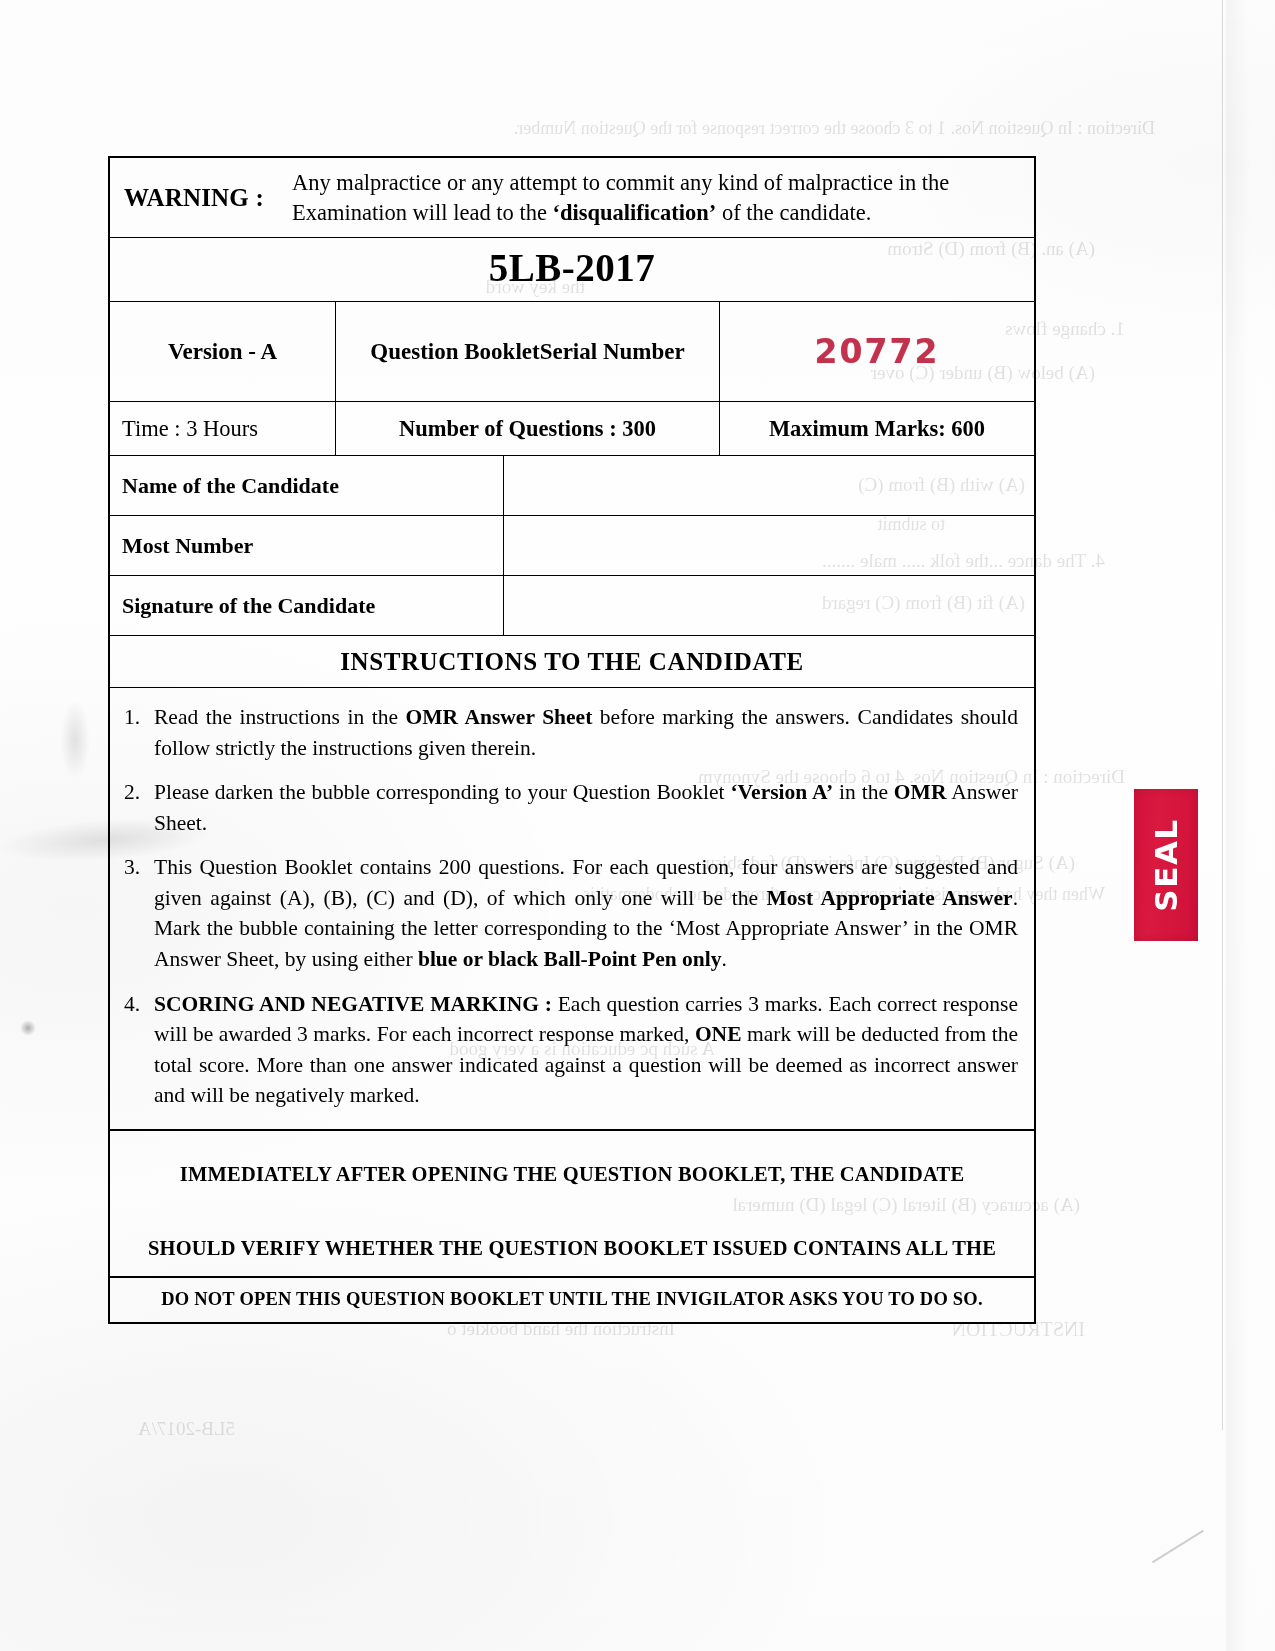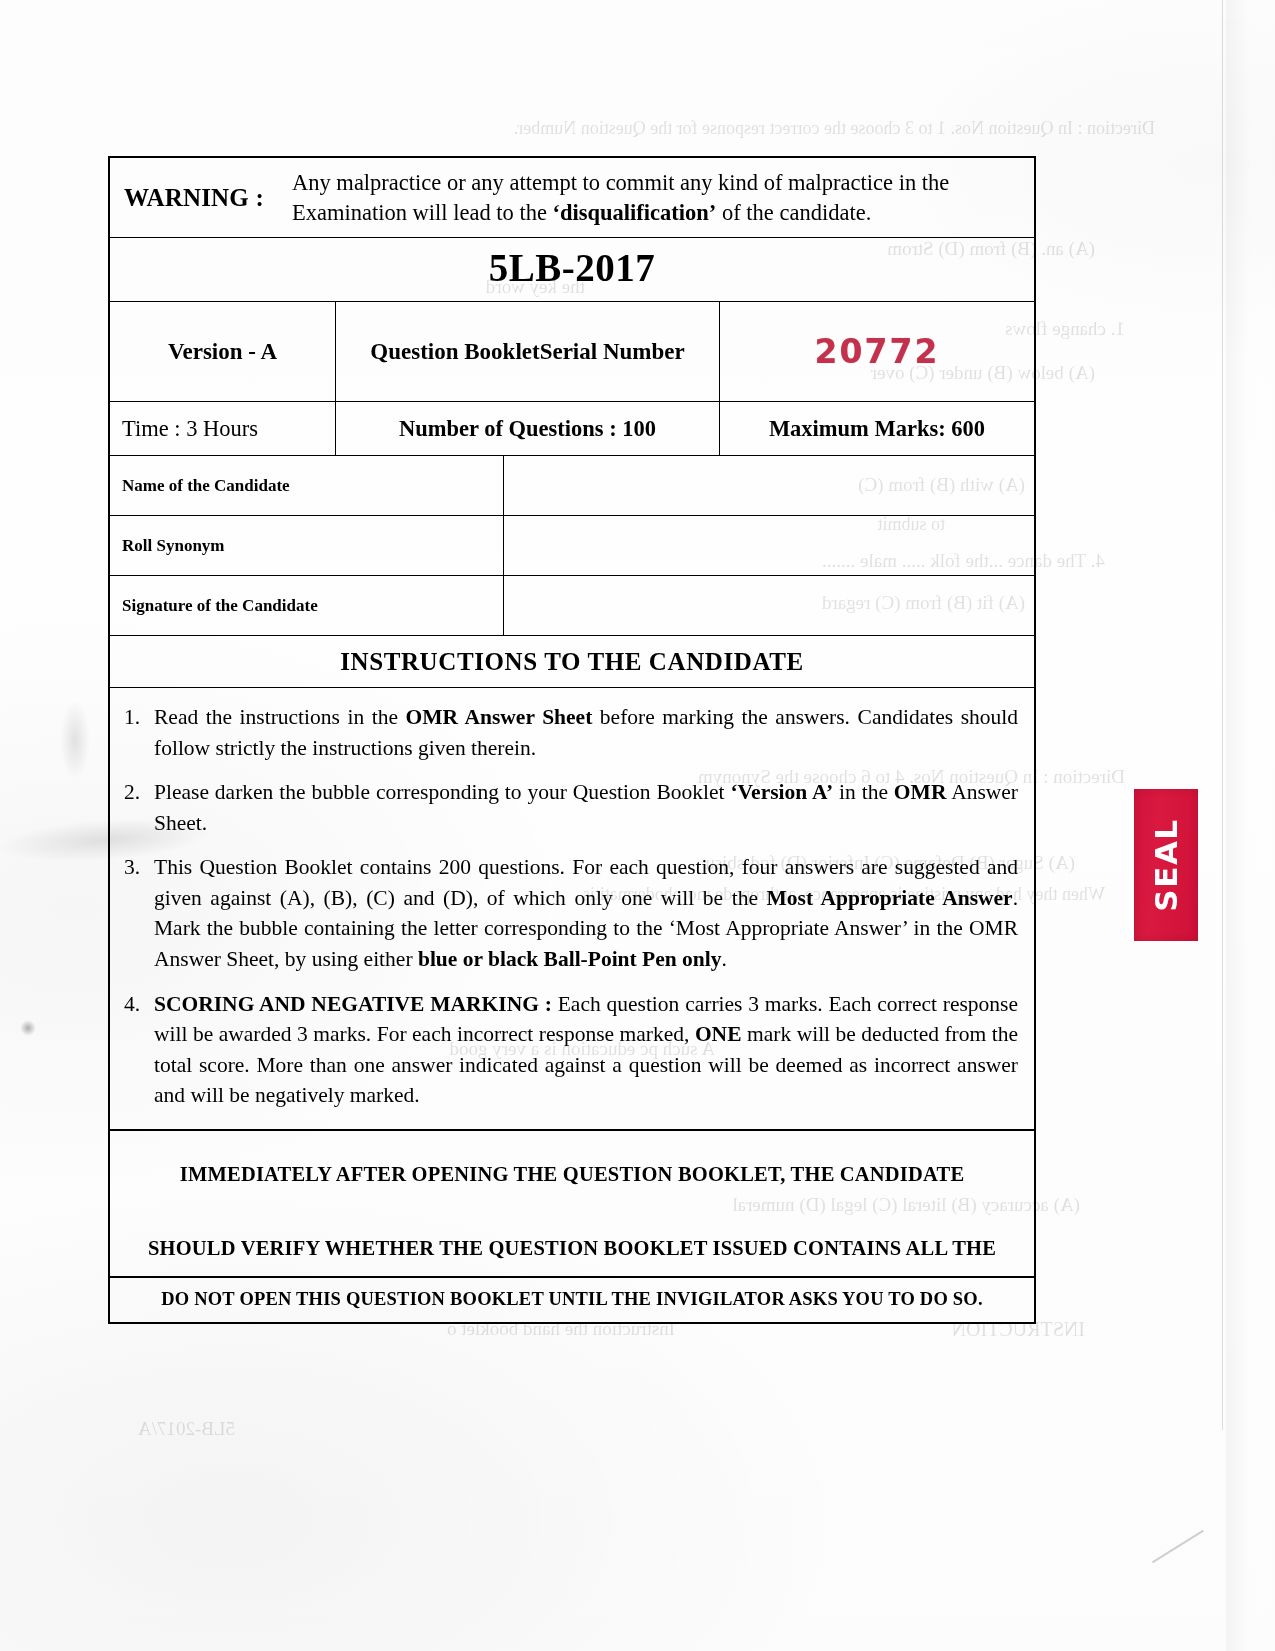--- a/index.html
+++ b/index.html
@@ -189,21 +189,21 @@
     flex: 1;
     justify-content: center;
     font-size: 22.5px;
     font-weight: bold;
   }
 
   
   .field-row { min-height: 60px; }
   .field-label {
     width: 394px;
-    font-size: 17px;
+    font-size: 22px;
     font-weight: bold;
     padding-left: 12px;
   }
   .field-blank { flex: 1; }
 
   
   .instr-head {
     justify-content: center;
     text-align: center;
     min-height: 52px;
@@ -339,30 +339,30 @@
     <div class="cell divider v-version">Version - A</div>
     <div class="cell divider v-serial-label">
       <span>Question Booklet</span>
       <span>Serial Number</span>
     </div>
     <div class="cell v-serial-num">20772</div>
   </div>
 
   <div class="row time-row">
     <div class="cell divider t-time">Time : 3 Hours</div>
-    <div class="cell divider t-questions">Number of Questions : 100</div>
+    <div class="cell divider t-questions">Number of Questions : 300</div>
     <div class="cell t-marks">Maximum Marks: 600</div>
   </div>
 
   <div class="row field-row">
     <div class="cell divider field-label">Name of the Candidate</div>
     <div class="cell field-blank"></div>
   </div>
   <div class="row field-row">
-    <div class="cell divider field-label">Roll Synonym</div>
+    <div class="cell divider field-label">Most Number</div>
     <div class="cell field-blank"></div>
   </div>
   <div class="row field-row">
     <div class="cell divider field-label">Signature of the Candidate</div>
     <div class="cell field-blank"></div>
   </div>
 
   <div class="row instr-head">
     <div class="cell">INSTRUCTIONS TO THE CANDIDATE</div>
   </div>

